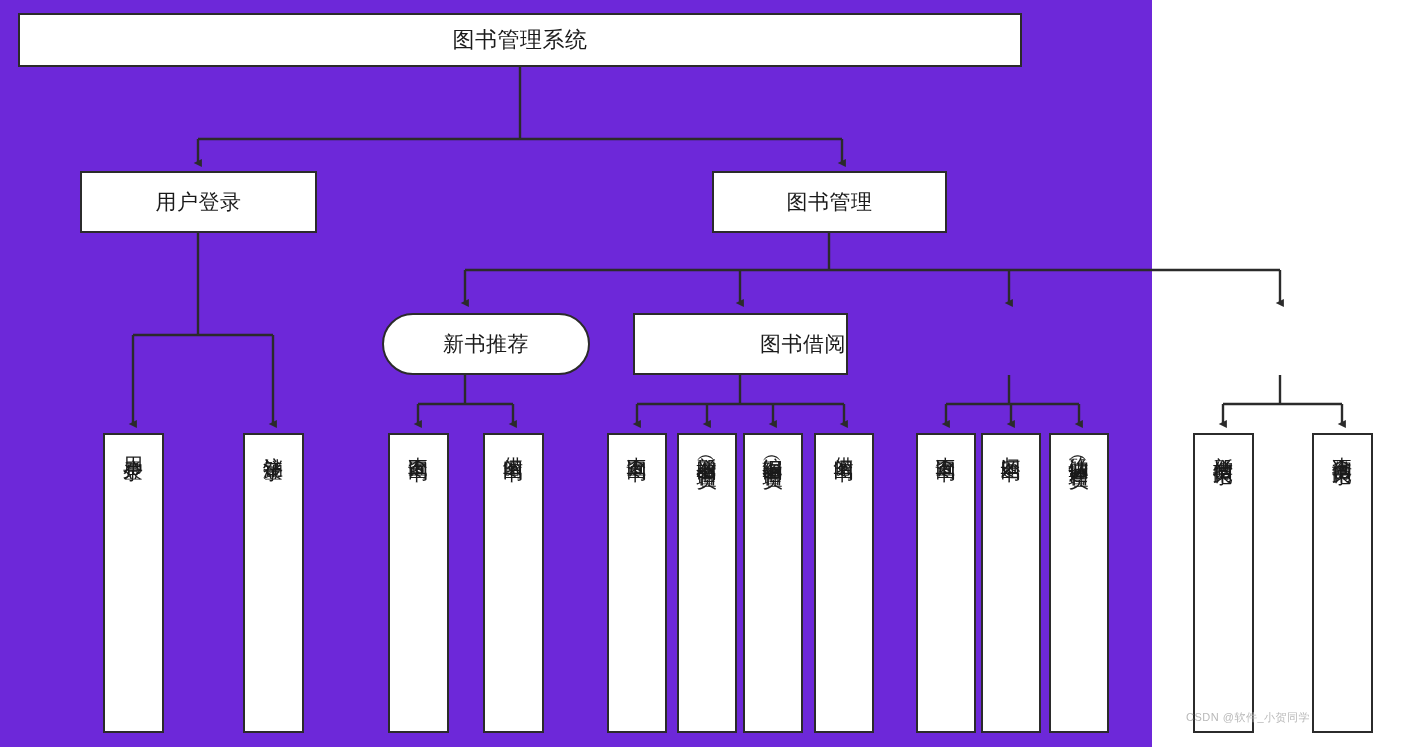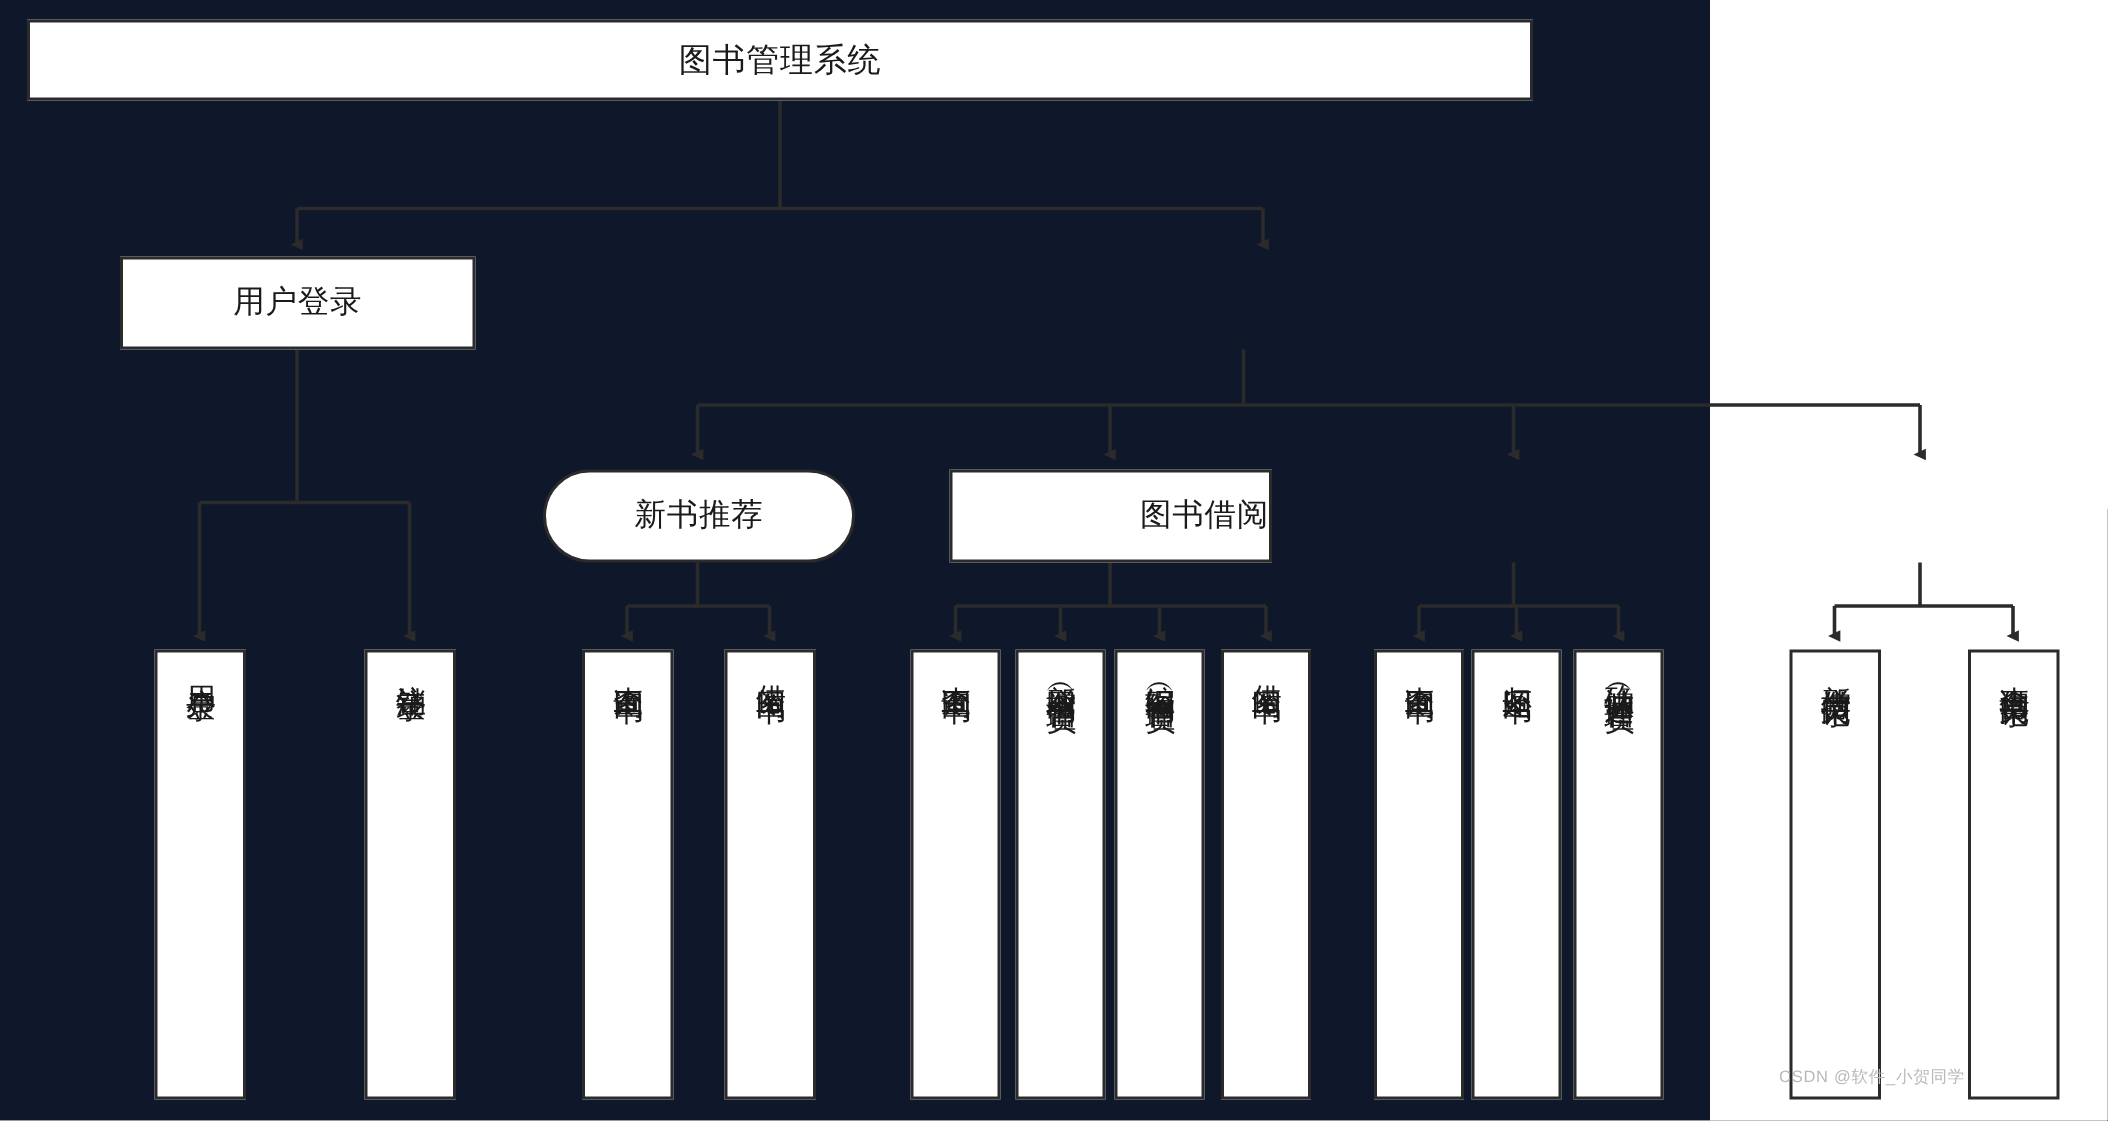--- a/index.html
+++ b/index.html
@@ -11,21 +11,22 @@
     width: 1405px;
     height: 747px;
     font-family: "Liberation Sans", "DejaVu Sans", sans-serif;
     overflow: hidden;
     position: relative;
   }
   #diagram-root {
     position: relative;
     width: 1140px;
     height: 747px;
-    background: #0f172a;
+    background: #6d28d9;
+    padding-left: 12px;
   }
   svg.wires {
     position: absolute;
     left: 0;
     top: 0;
     width: 1405px;
     height: 747px;
     pointer-events: none;
   }
   .node {
@@ -129,22 +130,25 @@
     </g>
   </svg>
 
   <div class="node horizontal root" style="left:18px; top:13px; width:1004px; height:54px;">
     <span class="label">图书管理系统</span>
   </div>
 
   <div class="node horizontal" style="left:80px; top:171px; width:237px; height:62px;">
     <span class="label">用户登录</span>
   </div>
+  <div class="node horizontal" style="left:712px; top:171px; width:235px; height:62px;">
+    <span class="label">图书管理</span>
+  </div>
 
-  <div class="node horizontal" style="left:362px; top:313px; width:208px; height:62px;border-radius:31px;">
+  <div class="node horizontal" style="left:382px; top:313px; width:208px; height:62px;border-radius:31px;">
     <span class="label">新书推荐</span>
   </div>
   <div class="node horizontal" style="left:633px; top:313px; width:215px; height:62px;justify-content:flex-end;">
     <span class="label">图书借阅</span>
   </div>
 
   <div class="node vertical" style="left:103px; top:433px; width:61px; height:300px;">
     <span class="label">用户登录</span>
   </div>
   <div class="node vertical" style="left:243px; top:433px; width:61px; height:300px;">

